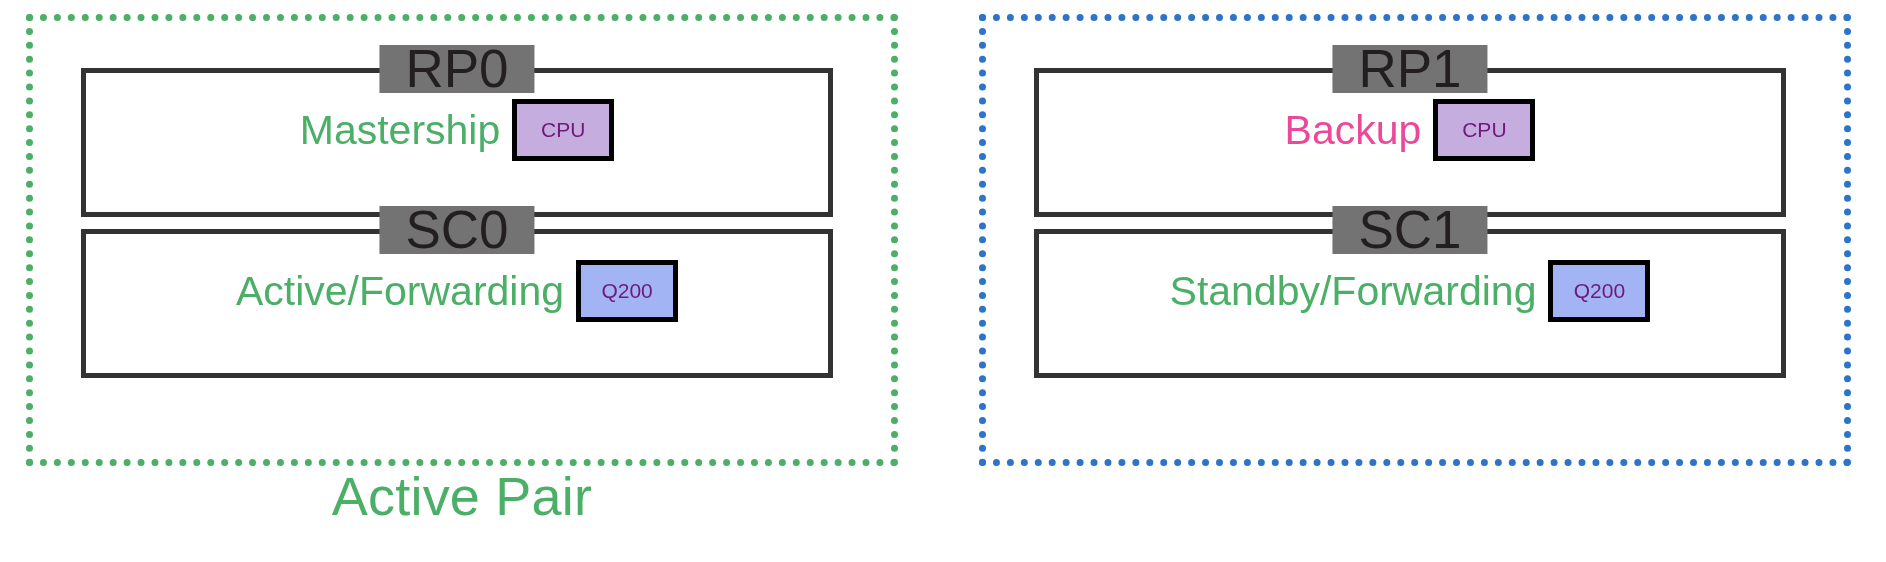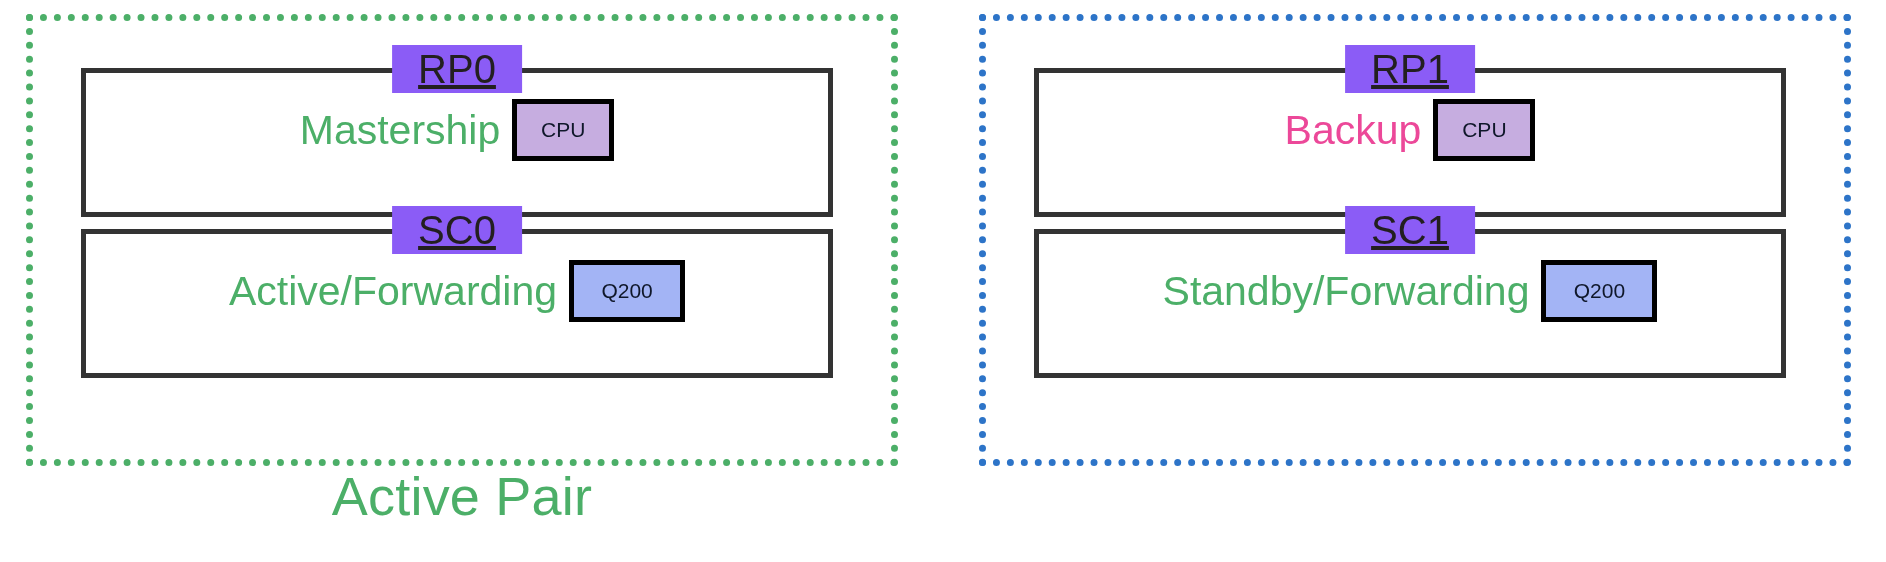--- a/index.html
+++ b/index.html
@@ -83,27 +83,26 @@
     width: 752px;
     height: 149px;
   }
 
   
   .card-legend {
     position: absolute;
     top: -28px;
     left: 50%;
     transform: translateX(-50%);
-    background: #8b5cf6;
+    background: #737373;
     padding: 0 26px;
-    font-size: 40px;
+    font-size: 53px;
     line-height: 48px;
     color: #231f20;
     white-space: nowrap;
-    text-decoration: underline;
   }
 
   
   .card-body {
     position: absolute;
     left: 0;
     right: 0;
     top: 26px;
     height: 62px;
     display: flex;
@@ -125,30 +124,30 @@
 
   
   .chip {
     box-sizing: border-box;
     border: 5px solid #000000;
     display: flex;
     align-items: center;
     justify-content: center;
     font-size: 21px;
     line-height: 24px;
-    color: #0f172a;
+    color: #701a75;
     flex: 0 0 auto;
   }
   .chip.cpu-chip {
     width: 102px;
     height: 62px;
     background: #c6ade0;
   }
   .chip.q200-chip {
-    width: 116px;
+    width: 102px;
     height: 62px;
     background: #a3b4f5;
   }
 </style>
 </head>
 <body>
 
 <div id="canvas">
 
   <div class="pair active-pair">

